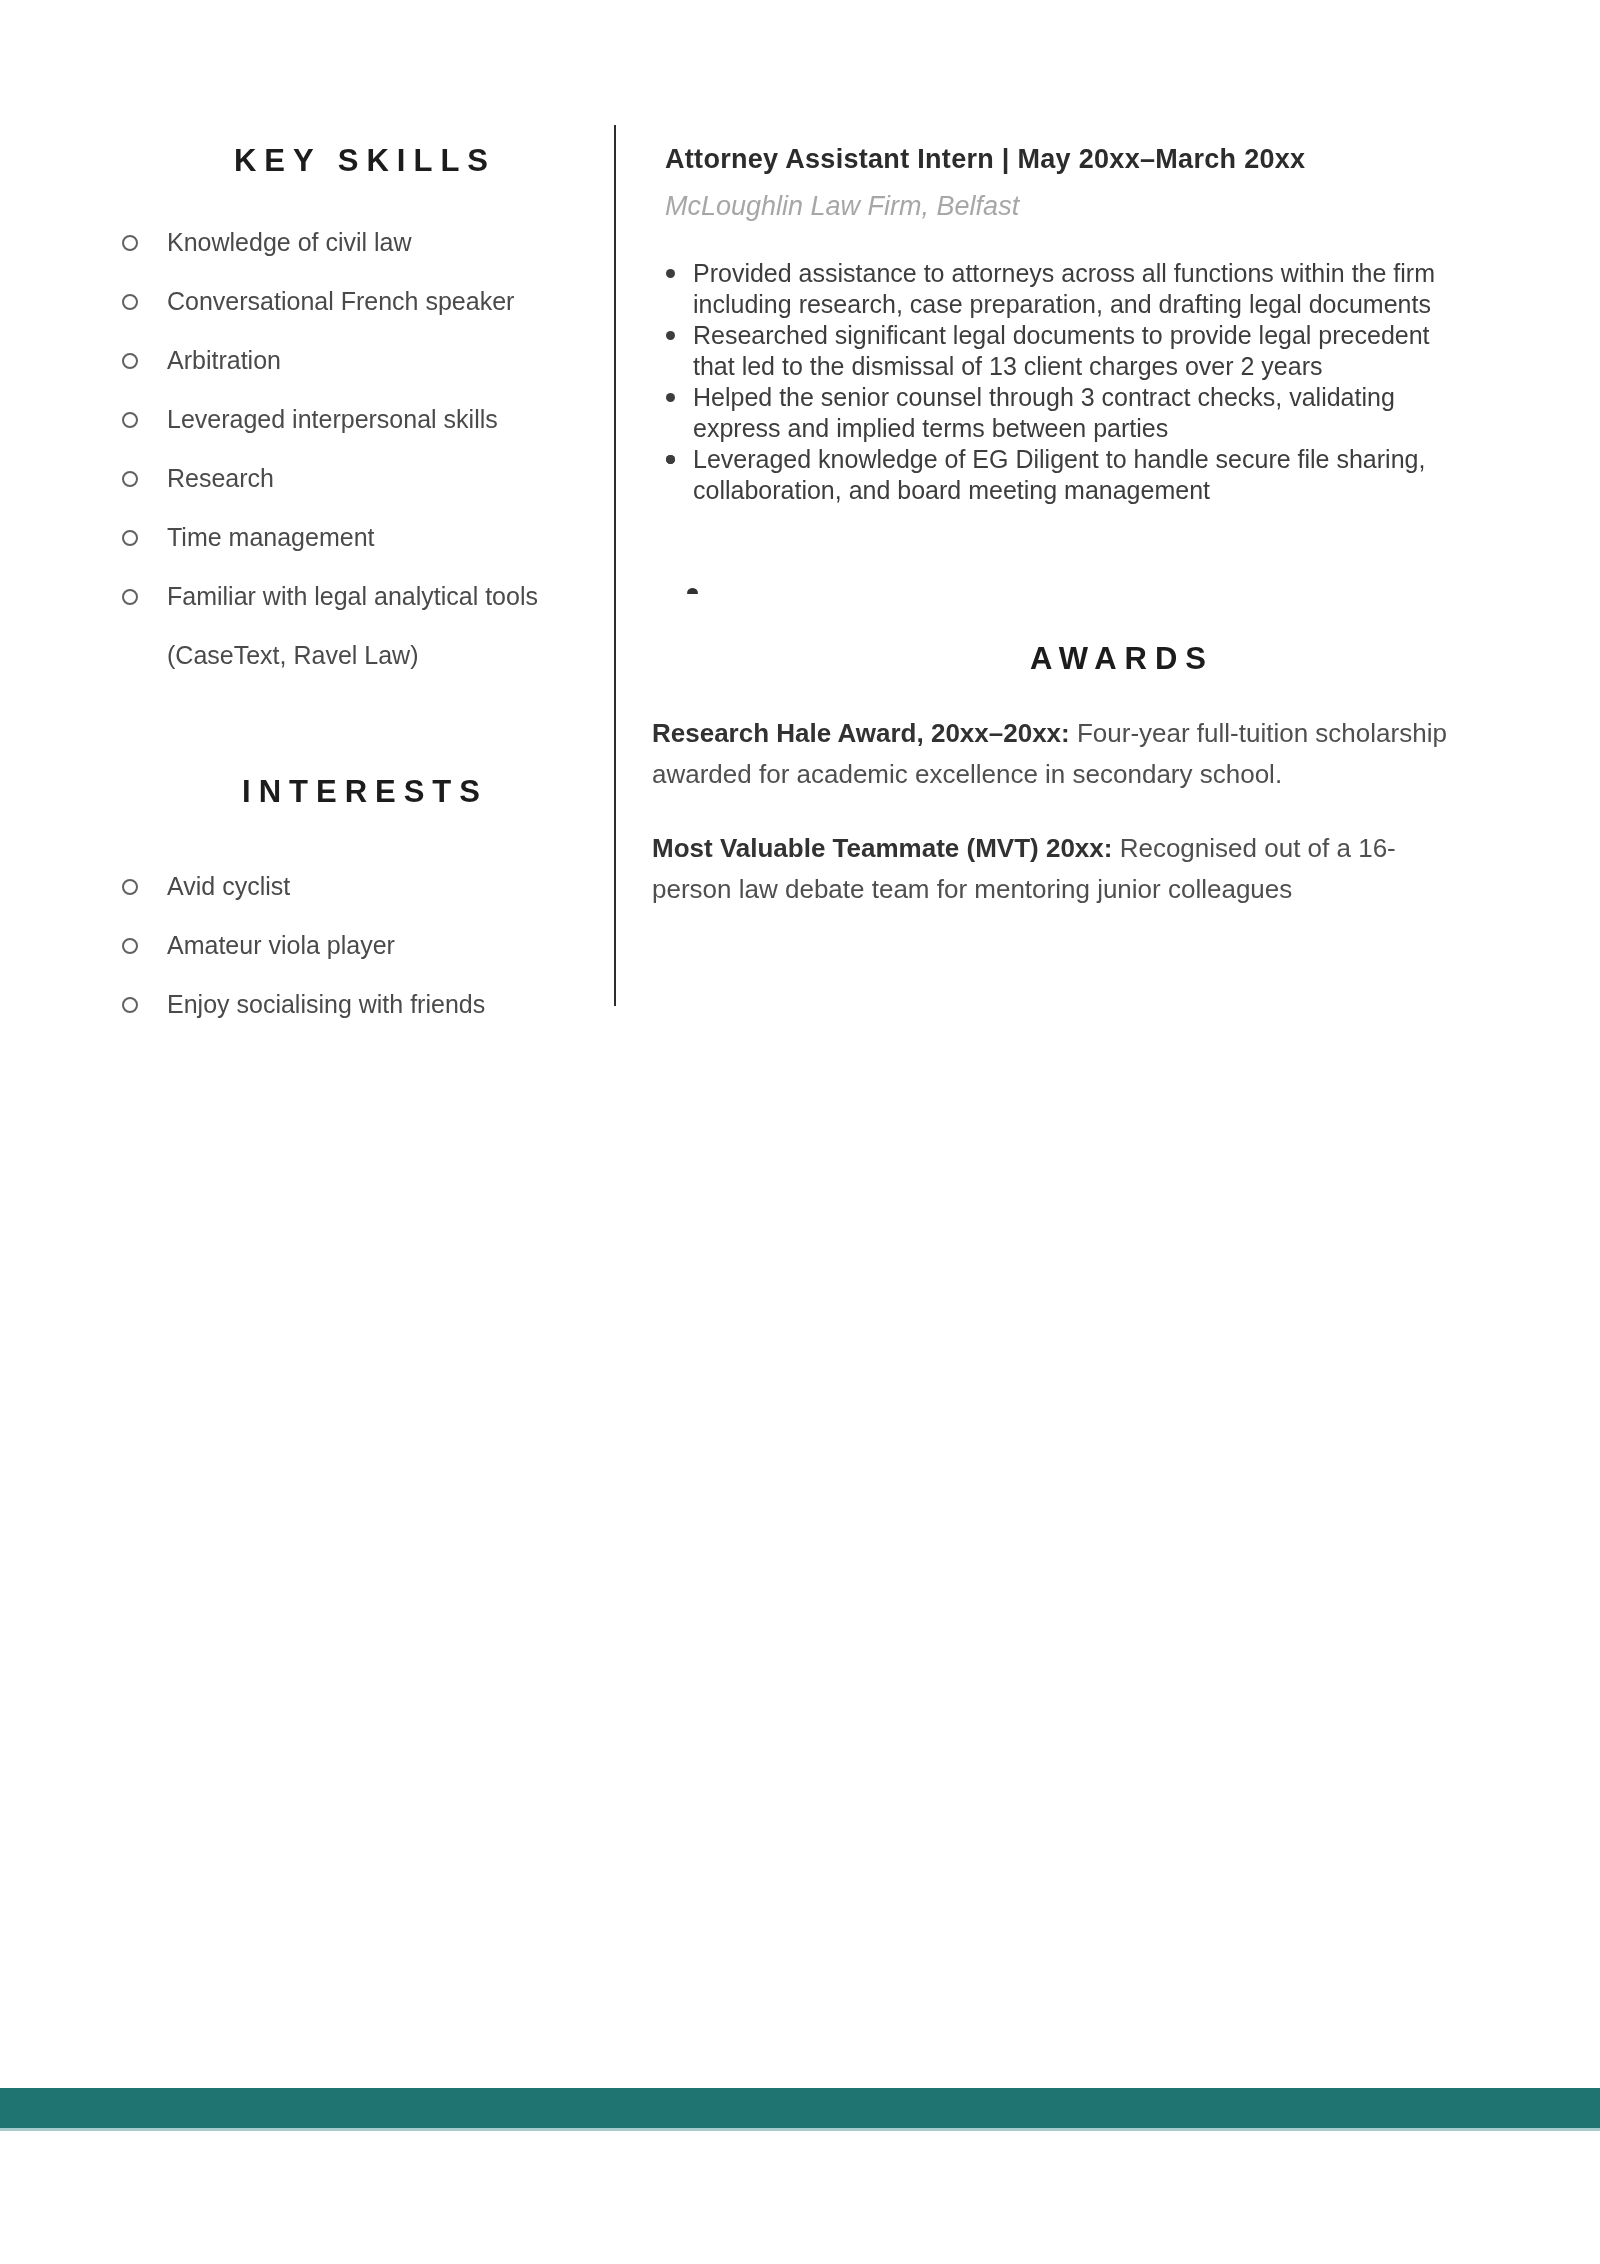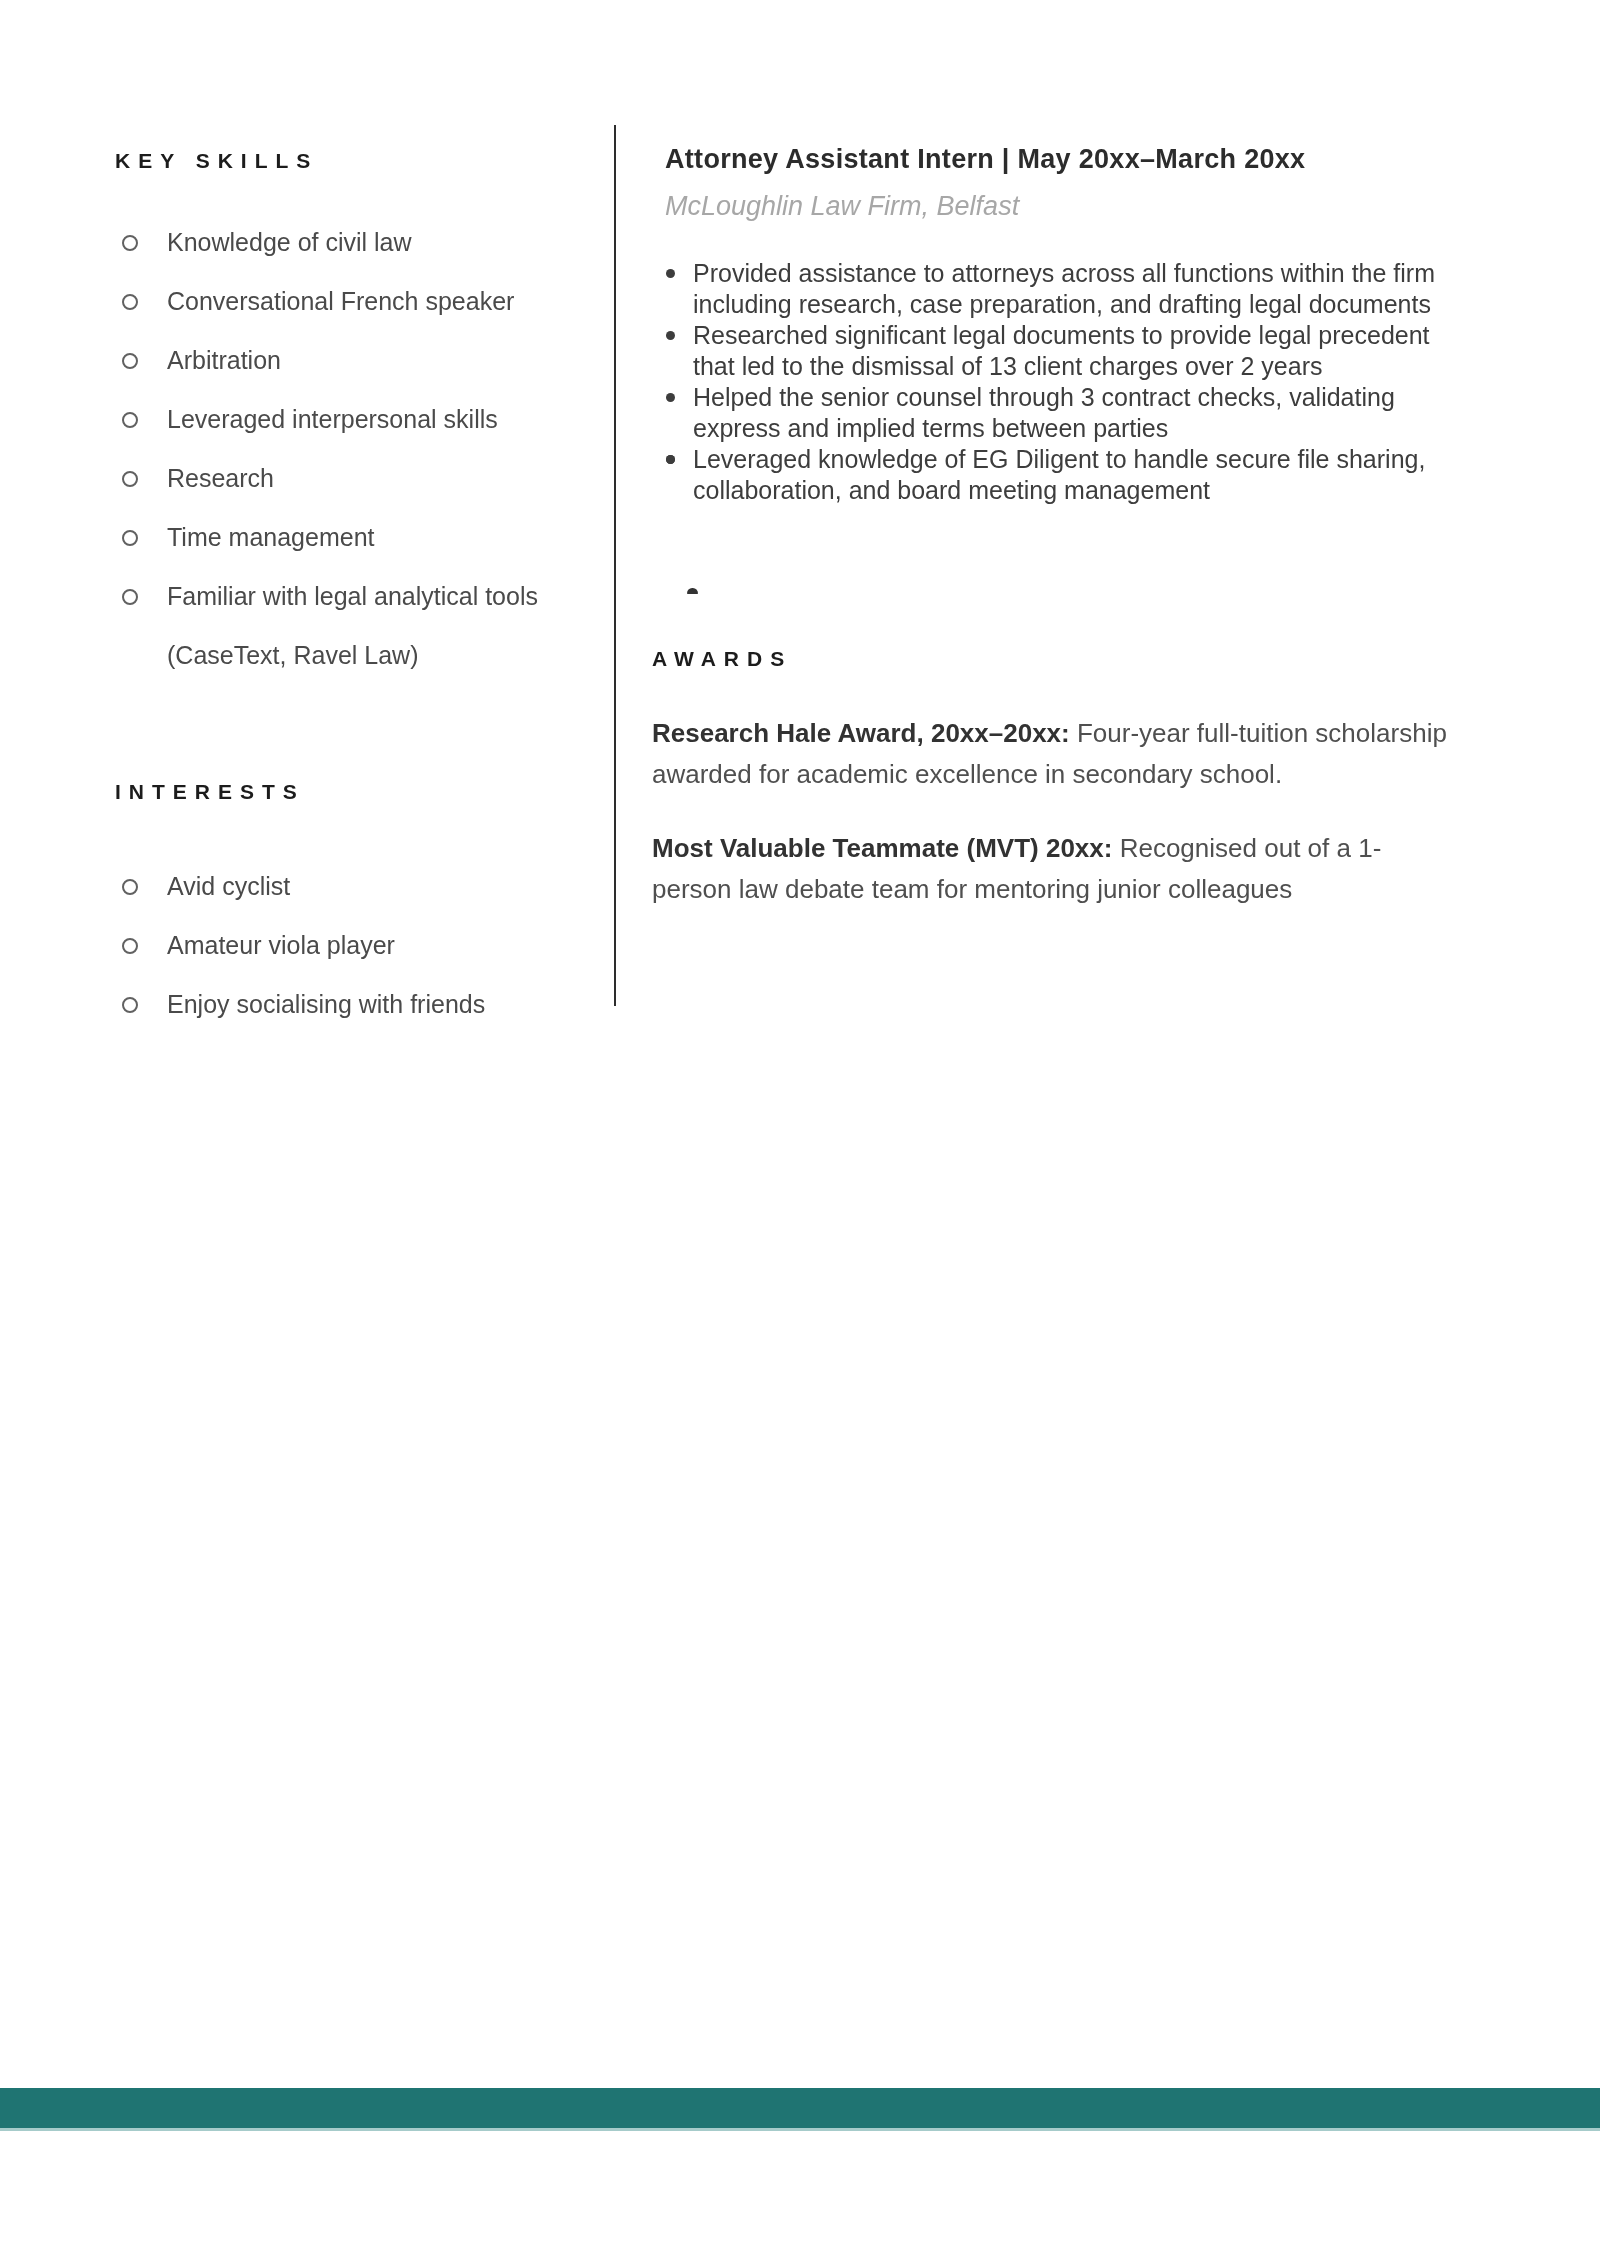--- a/index.html
+++ b/index.html
@@ -6,25 +6,26 @@
   .page{
     position:relative;
     width:1600px;height:2264px;
     background:#ffffff;
     overflow:hidden;
     font-family:"Liberation Sans", sans-serif;
   }
   
   .sec-heading{
     margin:0;
-    font-size:21px;
+    font-size:31px;
     font-weight:bold;
     letter-spacing:8px;
     line-height:34px;
     color:#1c1c1c;
+    text-align:center;
   }
   
   .skills-section{position:absolute;left:115px;top:144px;width:500px;}
   .interests-section{position:absolute;left:115px;top:775px;width:500px;}
   ul.circle-list{
     list-style:none;margin:0;padding:0;
     font-size:25px;line-height:59px;color:#4a4a4a;
   }
   .skills-section ul.circle-list{margin-top:35px;}
   .interests-section ul.circle-list{margin-top:48px;}
@@ -139,20 +140,20 @@
     <h2 class="sec-heading">AWARDS</h2>
 
     <p class="award-entry">
       <strong>Research Hale Award, 20xx–20xx:</strong>
       <span class="award-text">Four-year full-tuition scholarship
 awarded for academic excellence in secondary school.</span>
     </p>
 
     <p class="award-entry">
       <strong>Most Valuable Teammate (MVT) 20xx:</strong>
-      <span class="award-text">Recognised out of a 1-
+      <span class="award-text">Recognised out of a 16-
 person law debate team for mentoring junior colleagues</span>
     </p>
   </section>
 
   <div class="bottom-band"></div>
 
 </div>
 
 </body></html>

